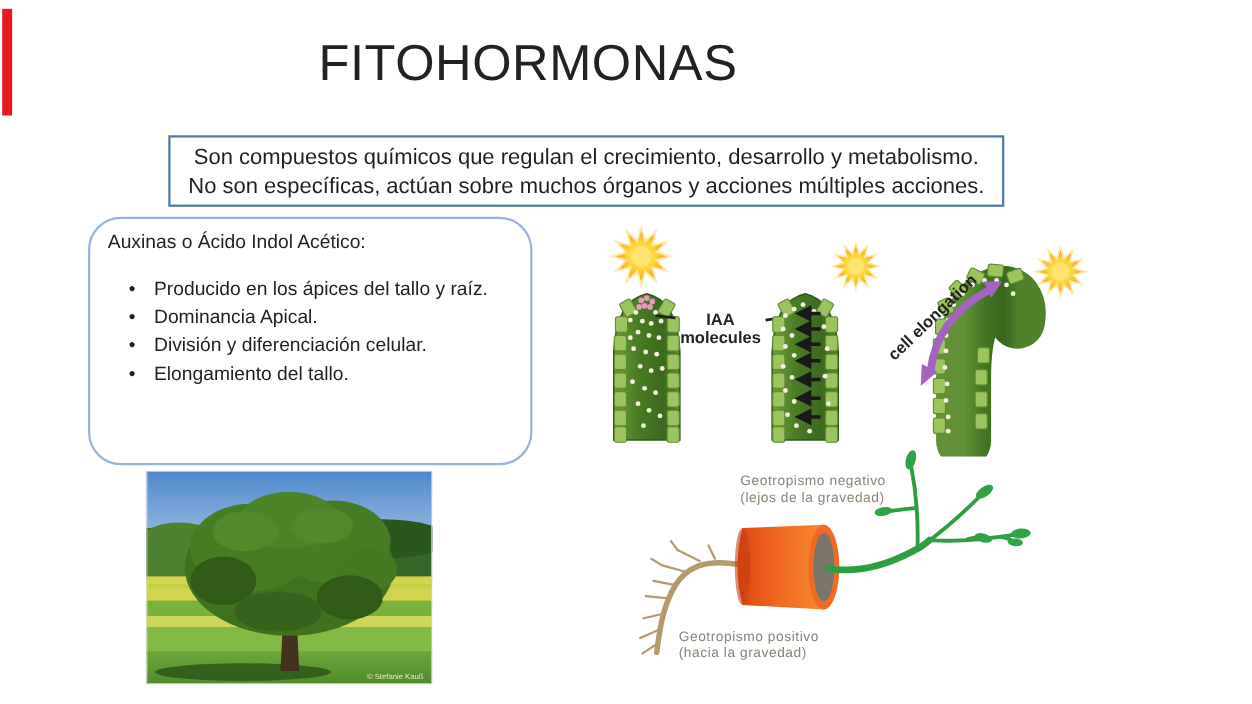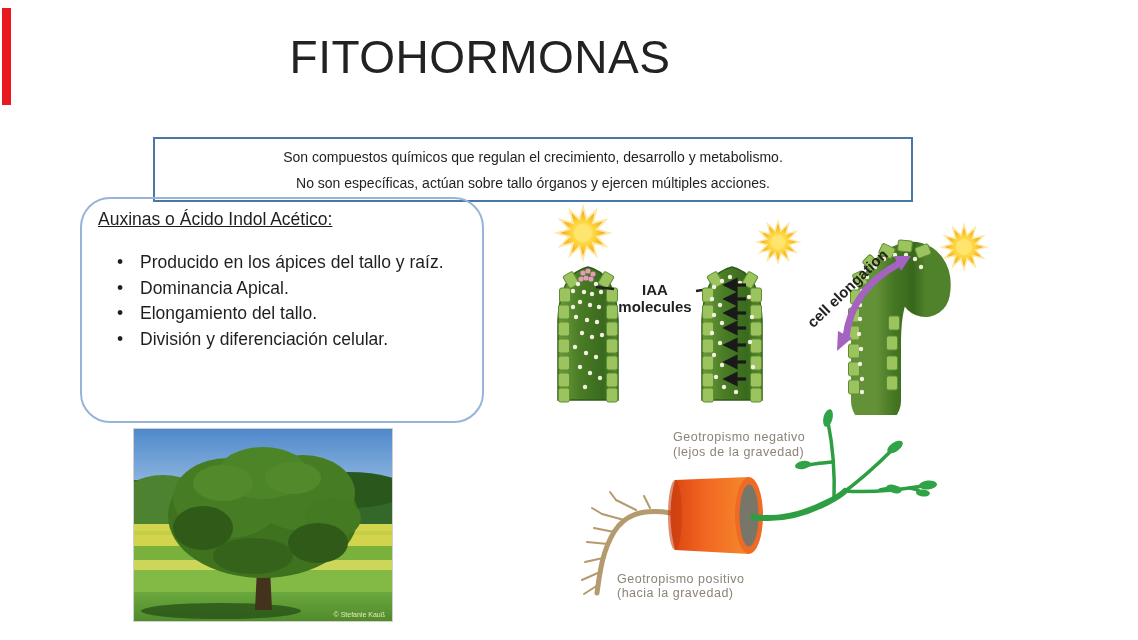--- a/index.html
+++ b/index.html
@@ -1,54 +1,54 @@
 <!DOCTYPE html>
 <html><head>
 <meta charset="utf-8">
 <style>
   html,body{margin:0;padding:0;background:#fff;}
   .slide{position:relative;width:1026px;height:640px;background:#fff;overflow:hidden;
          font-family:"Liberation Sans",sans-serif;color:#1f1f1f;}
   .accent-bar{position:absolute;left:2px;top:8px;width:9px;height:97px;background:#e8191f;}
   .title{position:absolute;left:150px;top:30px;width:660px;text-align:center;
          font-size:46px;font-weight:300;letter-spacing:0.5px;color:#222;}
-  .desc-box{position:absolute;left:153px;top:137px;width:760px;height:65px;box-sizing:border-box;
-            border:2px solid #4b76a8;text-align:center;font-size:14px;line-height:26px;padding-top:5px;}
+  .desc-box{position:absolute;left:153px;top:123px;width:760px;height:65px;box-sizing:border-box;
+            border:2px solid #4b76a8;text-align:center;font-size:20px;line-height:26px;padding-top:5px;}
   .auxin-box{position:absolute;left:80px;top:197px;width:404px;height:226px;box-sizing:border-box;
              border:2px solid #98b4d8;border-radius:30px;padding:8px 8px 0 12px;
              font-size:17.5px;line-height:25.8px;}
-  .auxin-box .heading{margin:0 0 0 4px;text-decoration:underline;}
+  .auxin-box .heading{margin:0 0 0 4px;}
   .auxin-box ul{list-style:none;margin:17px;padding:0;}
   .auxin-box li{position:relative;padding-left:29px;}
   .auxin-box li::before{content:"\2022";position:absolute;left:6px;top:0;}
   .auxin-box li.b6{max-width:345px;}
   .diagram{position:absolute;}
   svg text{font-family:"Liberation Sans",sans-serif;}
 </style>
 </head>
 <body>
 
 <div class="slide">
 
   <div class="accent-bar"></div>
 
   <div class="title">FITOHORMONAS</div>
 
   <div class="desc-box">
     <div>Son compuestos químicos que regulan el crecimiento, desarrollo y metabolismo.</div>
-    <div>No son específicas, actúan sobre tallo órganos y ejercen múltiples acciones.</div>
+    <div>No son específicas, actúan sobre muchos órganos y acciones múltiples acciones.</div>
   </div>
 
   <div class="auxin-box">
     <p class="heading">Auxinas o Ácido Indol Acético:</p>
     <ul>
       <li>Producido en los ápices del tallo y raíz.</li>
       <li>Dominancia Apical.</li>
+      <li>División y diferenciación celular.</li>
       <li>Elongamiento del tallo.</li>
-      <li>División y diferenciación celular.</li>
     </ul>
   </div>
 
   <svg class="diagram" style="left:540px;top:195px;" width="460" height="220" viewBox="0 0 460 220">
     <defs>
       <radialGradient id="sunGrad" cx="50%" cy="50%" r="50%">
         <stop offset="0%" stop-color="#fff3a0"></stop>
           <stop offset="55%" stop-color="#fdd335"></stop>
         <stop offset="100%" stop-color="#f59d19"></stop>
       </radialGradient>

